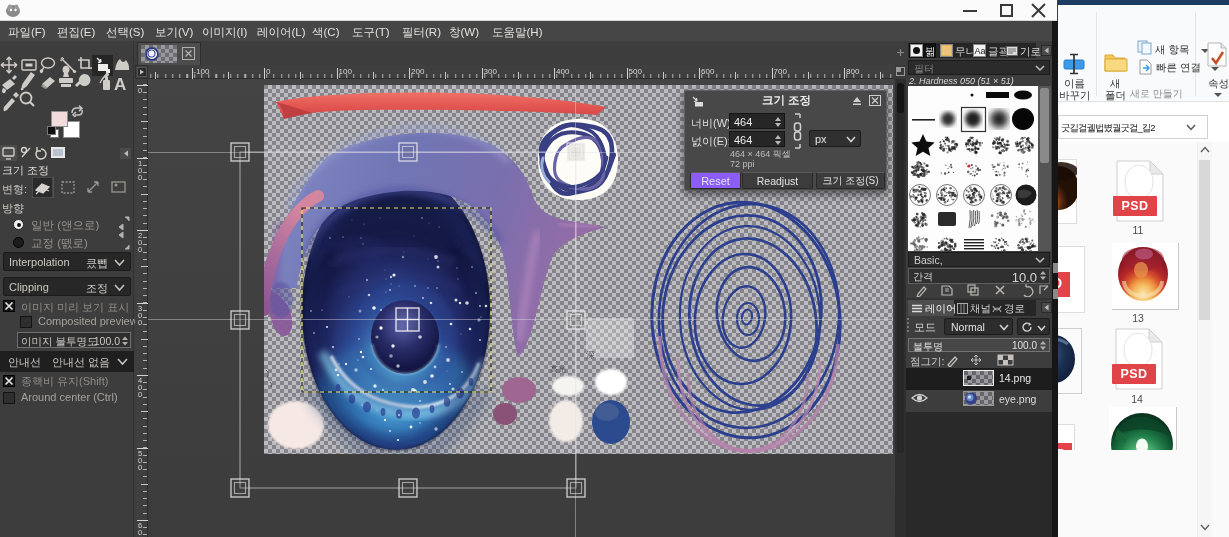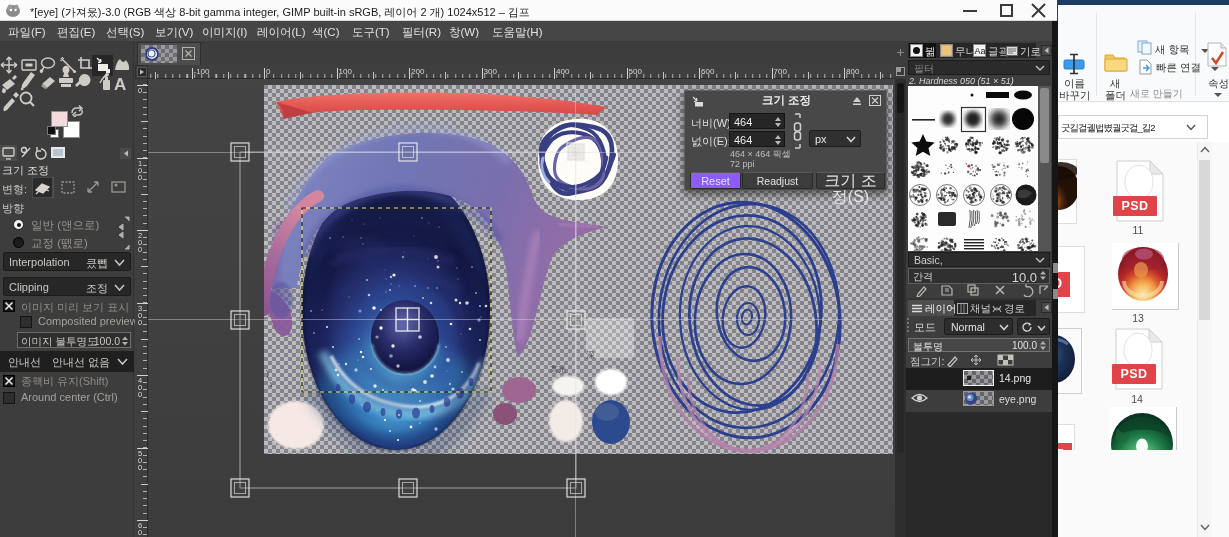--- a/index.html
+++ b/index.html
@@ -9,21 +9,20 @@
 <div id="page">
 
 <div class="ab" style="left:0;top:0;width:1057px;height:21px;background:#fbfbfb;border-bottom:1px solid #d8d8d8">
  <svg class="ab" style="left:5px;top:3px" width="16" height="15" viewBox="0 0 16 15">
    <ellipse cx="8" cy="8" rx="7" ry="6" fill="#8a8a8a"></ellipse>
         <ellipse cx="5" cy="5" rx="2.5" ry="3.5" fill="#9a9a9a"></ellipse>
    <ellipse cx="11.5" cy="4.5" rx="2" ry="3" fill="#9a9a9a"></ellipse>
         <circle cx="6" cy="7" r="1.2" fill="#fff"></circle>
         <circle cx="10.5" cy="7" r="1.2" fill="#fff"></circle>
  </svg>
- <div class="tx" style="left:30px;top:5px;font-size:11px;color:#1b1b1b">*[eye] (가져웄)-3.0 (RGB 색상 8-bit gamma integer, GIMP built-in sRGB, 레이어 2 개) 1024x512 – 김프</div>
  <div class="ab" style="left:963px;top:10px;width:14px;height:2px;background:#3a3a3a"></div>
  <div class="ab" style="left:1000px;top:4px;width:13px;height:13px;border:2px solid #3a3a3a"></div>
  <svg class="ab" style="left:1031px;top:3px" width="15" height="15">
         <path d="M1,1 L14,14 M14,1 L1,14" stroke="#3a3a3a" stroke-width="2"></path>
       </svg>
 </div>
 <div class="ab" style="left:0;top:21px;width:1057px;height:20px;background:#464646">
       <div class="tx" style="left:8px;top:4px;font-size:11.5px;color:#e3e1de">파일(F)</div>
       <div class="tx" style="left:57px;top:4px;font-size:11.5px;color:#e3e1de">편집(E)</div>
       <div class="tx" style="left:106px;top:4px;font-size:11.5px;color:#e3e1de">선택(S)</div>
@@ -584,21 +583,21 @@
  <div class="ab" style="left:124px;top:39px;width:52px;height:17px;background:#303030;border:1px solid #1d1d1d;border-radius:2px">
    <div class="tx" style="left:5px;top:2px;font-size:11px;color:#e5e5e5">px</div>
    <svg class="ab" style="right:4px;top:5px" width="10" height="8">
           <path d="M1,1 l4,4.5 4,-4.5" stroke="#d0d0d0" stroke-width="1.6" fill="none"></path>
         </svg>
  </div>
  <div class="tx" style="left:45px;top:57px;font-size:9px;color:#bcbcbc">464 × 464 픽셀</div>
  <div class="tx" style="left:45px;top:68px;font-size:9px;color:#bcbcbc">72 ppi</div>
  <div class="ab" style="left:5px;top:81px;width:51px;height:17px;background:#8b5cf6;border:1px solid #2a2a2a;border-top-color:#5a5a5a;border-radius:2px;text-align:center;font-size:11px;color:#e3e3e3;line-height:16px">Reset</div>
  <div class="ab" style="left:57px;top:81px;width:71px;height:17px;background:#3c3c3c;border:1px solid #2a2a2a;border-top-color:#5a5a5a;border-radius:2px;text-align:center;font-size:10.5px;color:#e3e3e3;line-height:16px">Readjust</div>
- <div class="ab" style="left:131px;top:81px;width:69px;height:17px;background:#3c3c3c;border:1px solid #2a2a2a;border-top-color:#5a5a5a;border-radius:2px;text-align:center;font-size:16px;color:#e3e3e3;line-height:16px">크기 조정(S)</div>
+ <div class="ab" style="left:131px;top:81px;width:69px;height:17px;background:#3c3c3c;border:1px solid #2a2a2a;border-top-color:#5a5a5a;border-radius:2px;text-align:center;font-size:10px;color:#e3e3e3;line-height:16px">크기 조정(S)</div>
 </div>
 <div class="ab" style="left:906px;top:41px;width:146px;height:496px;background:#3d3d3d"></div>
 <div class="ab" style="left:908px;top:43px;width:128px;height:15px;background:#262626"></div>
 <div class="ab" style="left:909px;top:43px;width:27px;height:15px;background:#111"></div>
 <svg class="ab" style="left:910px;top:44px" width="13" height="13">
       <rect x="0.5" y="0.5" width="12" height="12" fill="#f2f2f2" stroke="#888"></rect>
       <circle cx="6.5" cy="6.5" r="3.5" fill="#111"></circle>
     </svg>
 <div class="tx" style="left:925px;top:45px;font-size:10.5px;color:#e8e8e8">뷞</div>
 <svg class="ab" style="left:940px;top:44px" width="13" height="13">

